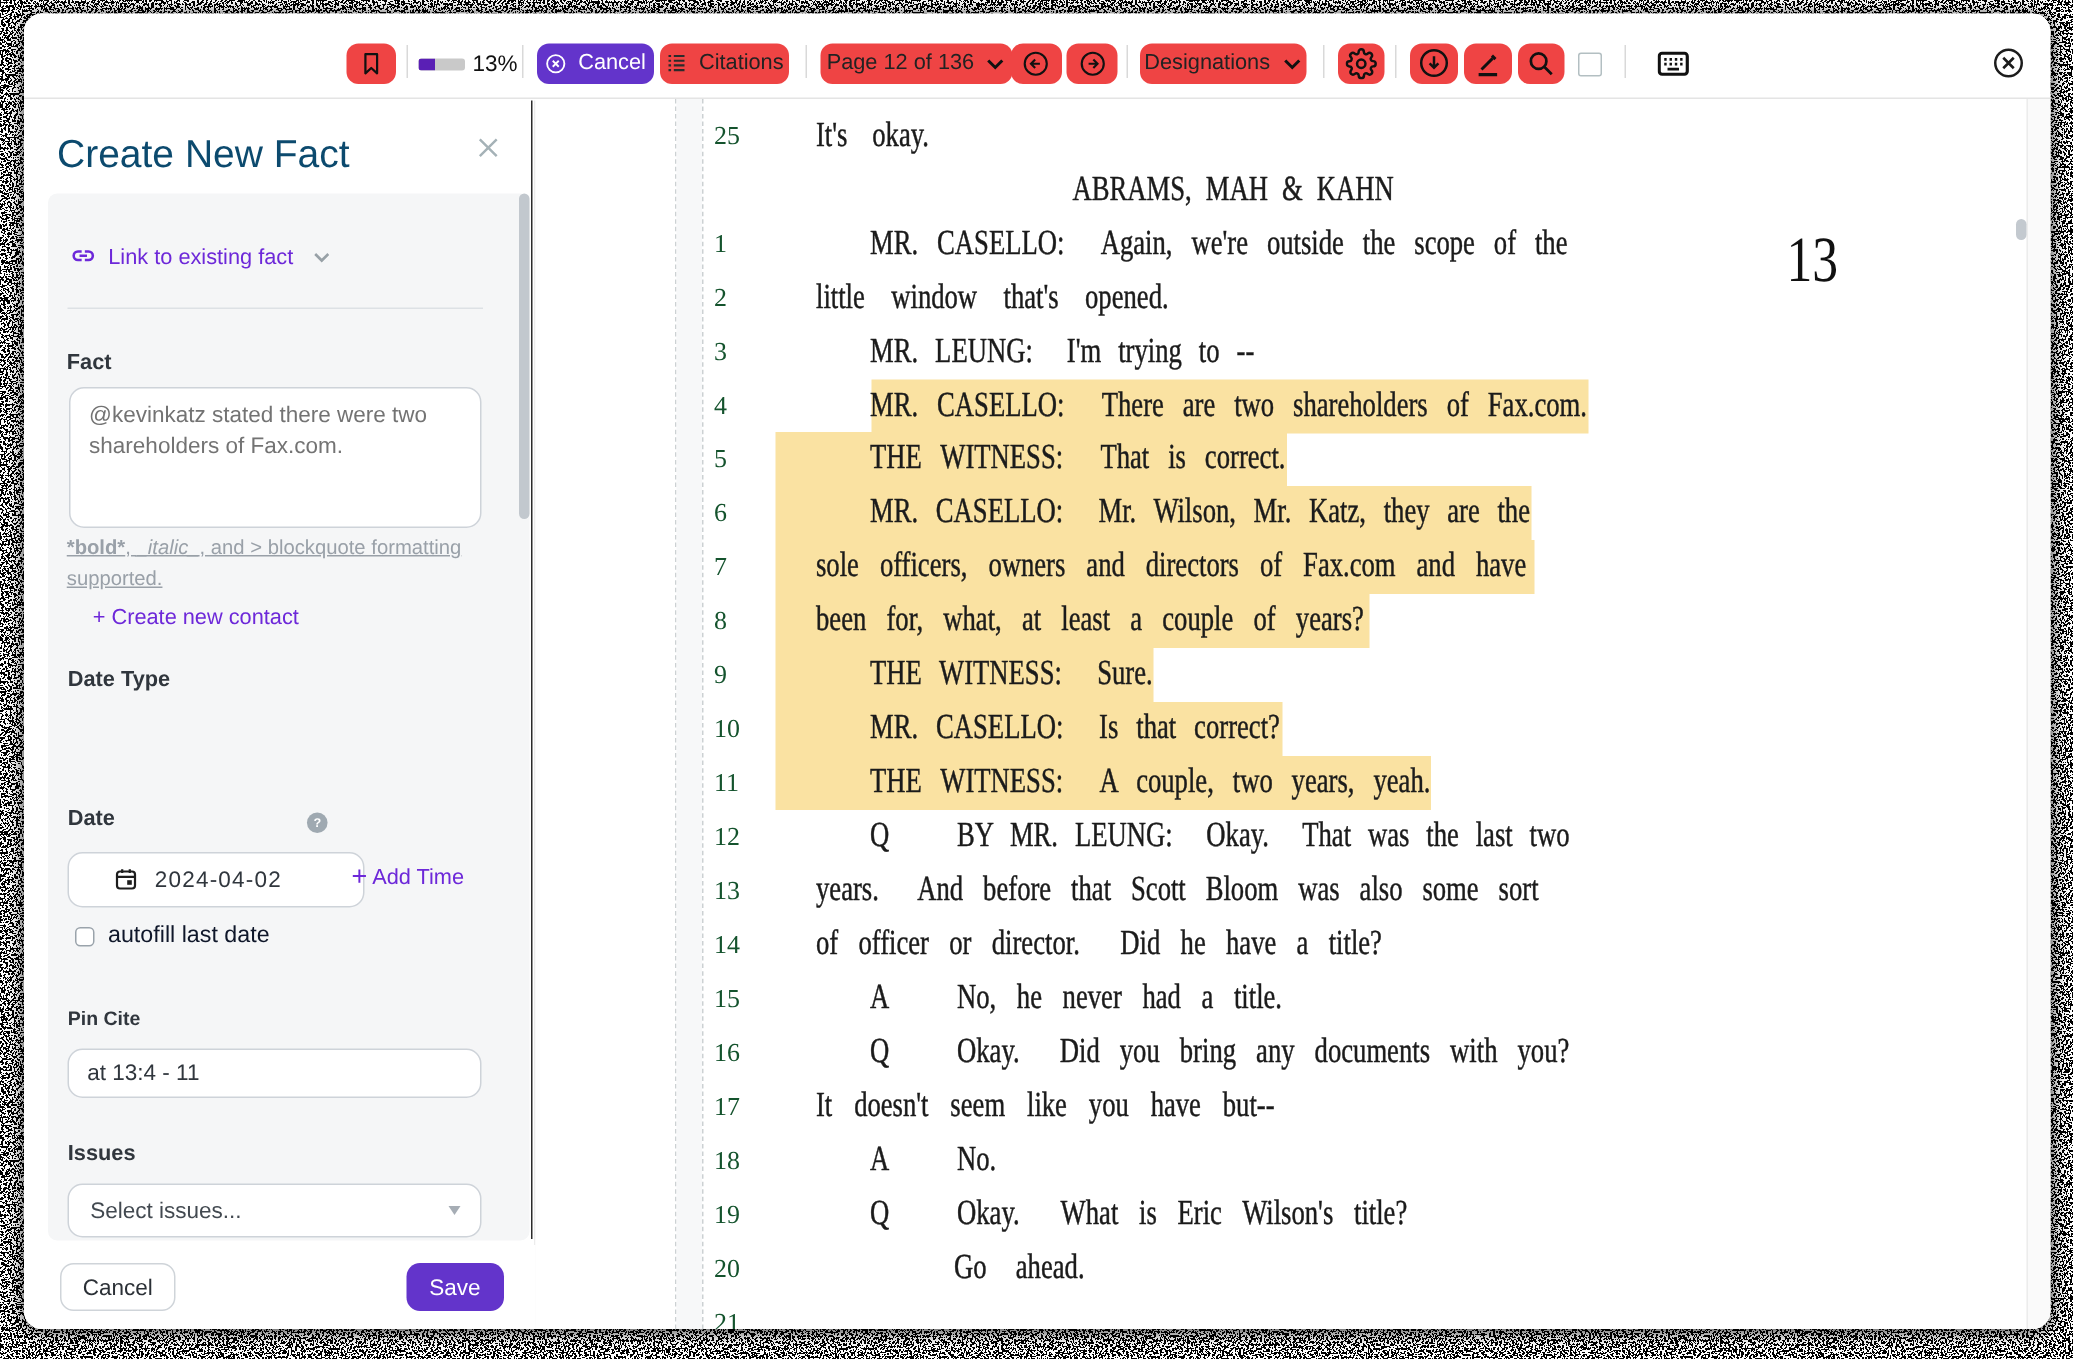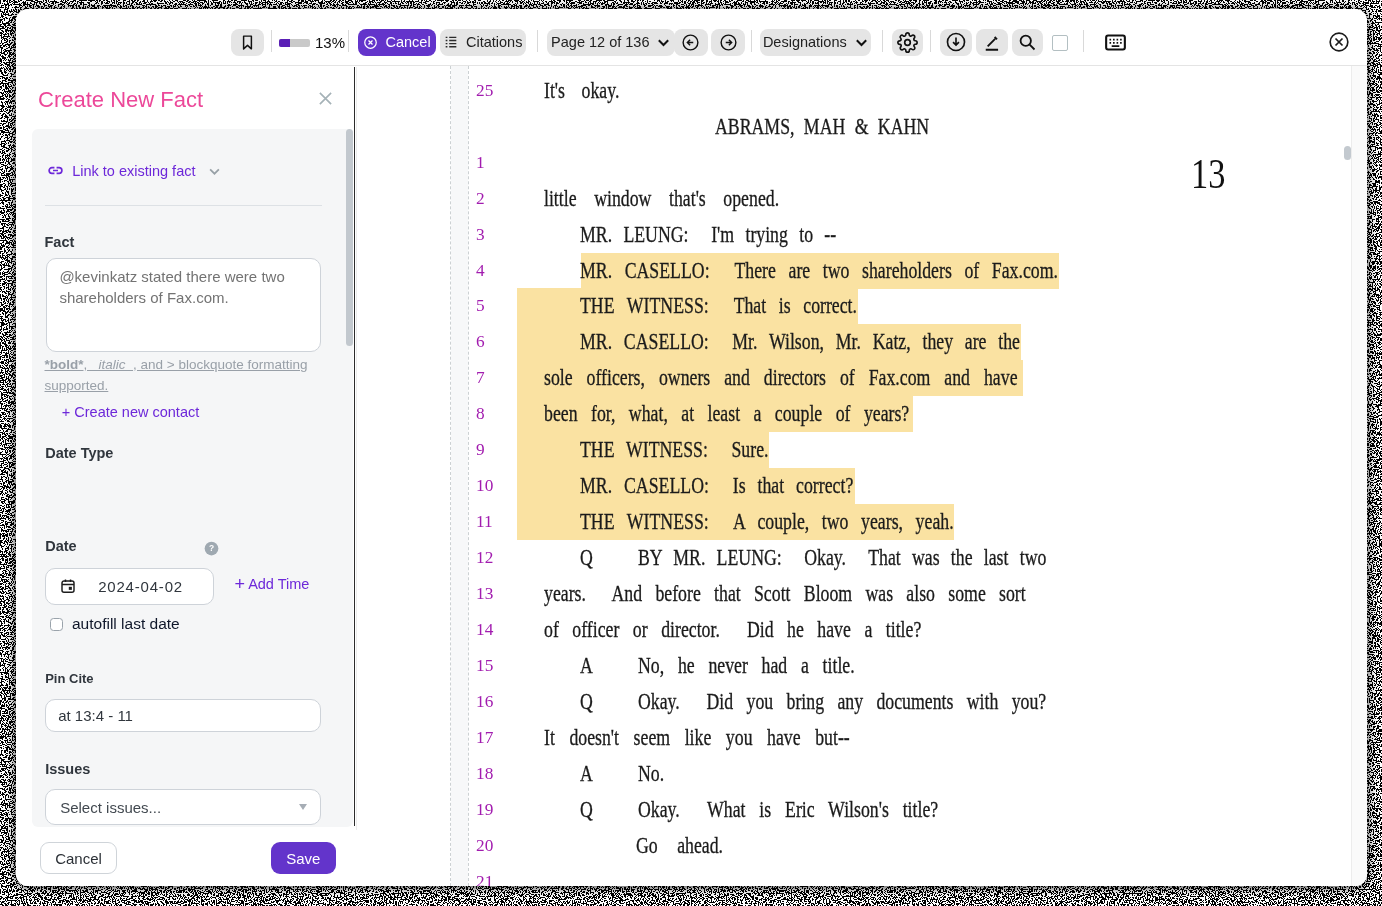--- a/index.html
+++ b/index.html
@@ -1,35 +1,35 @@
 <!DOCTYPE html>
 <html><head><meta charset="utf-8"><style>
 *{margin:0;padding:0;box-sizing:border-box}
 html,body{width:1382px;height:906px;overflow:hidden;background:#000;
  font-family:"Liberation Sans",sans-serif;-webkit-font-smoothing:antialiased}
 #noise{position:absolute;left:0;top:0}
 #win{position:absolute;left:16px;top:9px;opacity:0.999;width:1350.6px;height:877px;background:#fff;
  border-radius:12px;overflow:hidden;box-shadow:0 1px 11px 0px rgba(0,0,0,.88)}
 .dv{position:absolute;top:21.2px;height:22px;width:1px;background:#d9d9d9}
-.btn{position:absolute;top:19.7px;height:27.5px;border-radius:8px;background:#e5e5e5;
+.btn{position:absolute;top:19.7px;height:27.5px;border-radius:8px;background:#ef4444;
  display:flex;align-items:center;justify-content:center;gap:7px;
  font-size:14.5px;font-weight:500;color:#222}
 .ib{position:absolute;top:19.7px;height:27.5px;display:flex;align-items:center;justify-content:center}
 
 #sbar{position:absolute;left:0;top:0;width:341px;height:877px}
 #card{position:absolute;left:16px;top:119.6px;width:321px;height:698px;background:#f5f6f7;border-radius:6px}
 .lbl{position:absolute;font-size:14.5px;font-weight:700;color:#30363d}
 .inp{position:absolute;background:#fff;border:1px solid #ced3d9;border-radius:10px;color:#3f464e;font-size:15px;display:flex;align-items:center}
 .pur{color:#6d28d9}
 
 .tl{position:absolute;white-space:pre;font-family:"Liberation Serif",serif;
  font-size:23.5px;line-height:35.95px;color:#1b1b1b;-webkit-text-stroke:0.32px #1b1b1b}
 .tl span{display:inline-block;transform:scaleX(0.756);transform-origin:0 50%;word-spacing:10.8px}
 .ln{position:absolute;white-space:pre;font-family:"Liberation Serif",serif;
- font-size:17.3px;line-height:35.95px;color:#a21caf}
+ font-size:17.3px;line-height:35.95px;color:#14532d}
 .hl{position:absolute;background:#fae2a2}
 </style></head><body>
 <svg id="noise" width="1382" height="906">
 <filter id="nz" x="0" y="0" width="100%" height="100%" color-interpolation-filters="sRGB">
 <feTurbulence type="fractalNoise" baseFrequency="0.72" numOctaves="2" seed="11" stitchTiles="stitch"></feTurbulence>
 <feColorMatrix type="matrix" values="0 0 0 1 0  0 0 0 1 0  0 0 0 1 0  0 0 0 0 1"></feColorMatrix>
 <feComponentTransfer>
         <feFuncR type="discrete" tableValues="0 1"></feFuncR>
         <feFuncG type="discrete" tableValues="0 1"></feFuncG>
         <feFuncB type="discrete" tableValues="0 1"></feFuncB>
@@ -122,21 +122,21 @@
       </svg>
 </div>
 <div class="ib" style="left:1306px;width:34px">
  <svg width="20" height="20" viewBox="0 0 24 24" fill="none" stroke="#1c1c1c" stroke-width="2">
         <circle cx="12" cy="12" r="10.6"></circle>
         <path d="M7.8 7.8l8.4 8.4M16.2 7.8l-8.4 8.4" stroke-width="2.1"></path>
       </svg>
 </div>
 
 <div id="sbar">
- <div style="position:absolute;left:22px;top:78px;font-size:22px;color:#ec4899">Create New Fact</div>
+ <div style="position:absolute;left:22px;top:78px;font-size:26px;color:#0c4a6e">Create New Fact</div>
  <div style="position:absolute;left:302px;top:82px">
   <svg width="15" height="15" viewBox="0 0 24 24" fill="none" stroke="#a5b2b7" stroke-width="2.6">
           <path d="M3 3l18 18M21 3L3 21"></path>
         </svg>
  </div>
  <div id="card"></div>
 
  <div style="position:absolute;left:30.7px;top:152.5px" class="pur">
   <svg width="17" height="17" viewBox="0 0 24 24" fill="none" stroke="#6d28d9" stroke-width="2.4" style="vertical-align:-3px">
           <path d="M10.5 8H7a4 4 0 0 0 0 8h3.5M13.5 8H17a4 4 0 0 1 0 8h-3.5M8.5 12h7"></path>
@@ -153,21 +153,21 @@
  <div class="pur" style="position:absolute;left:45.8px;top:395px;font-size:14.5px;font-weight:500">+ Create new contact</div>
 
  <div class="lbl" style="left:29.2px;top:435.5px">Date Type</div>
  <div class="lbl" style="left:29.2px;top:529px">Date</div>
  <div style="position:absolute;left:188px;top:531.5px">
   <svg width="15" height="15" viewBox="0 0 24 24">
           <circle cx="12" cy="12" r="11" fill="#9fa9b1"></circle>
           <text x="12" y="16.6" font-size="13.5" font-weight="700" fill="#fff" text-anchor="middle" font-family="Liberation Sans">?</text>
         </svg>
  </div>
- <div class="inp" style="left:29.2px;top:558.5px;width:169px;height:37px;padding:0 14px;gap:22px">
+ <div class="inp" style="left:29.2px;top:558.5px;width:198px;height:37px;padding:0 30px;gap:11px">
   <svg width="16" height="16" viewBox="0 0 24 24" fill="none" stroke="#1d1d1d" stroke-width="2.2">
           <rect x="3" y="4.5" width="18" height="17" rx="3"></rect>
           <path d="M8.2 2.2V6M15.8 2.2V6M3 9.8h18"></path>
           <rect x="13.2" y="13.2" width="4.6" height="4.6" fill="#1d1d1d" stroke="none"></rect>
         </svg>
   <span style="color:#30363d;letter-spacing:0.8px">2024-04-02</span>
  </div>
  <div class="pur" style="position:absolute;left:218.4px;top:564.5px;font-size:14.5px;font-weight:500"><span style="font-size:18px;font-weight:400;vertical-align:-1px">+</span> Add Time</div>
  <div style="position:absolute;left:33.5px;top:608.5px;width:13.5px;height:13.5px;border:1.6px solid #9aa3ab;border-radius:3.5px;background:#fff"></div>
  <div style="position:absolute;left:56px;top:605.5px;font-size:15.5px;color:#0f172a">autofill last date</div>
@@ -195,20 +195,21 @@
 <div class="hl" style="left:565px;top:243.5px;width:478px;height:36.0px"></div>
 <div class="hl" style="left:501px;top:279.4px;width:341px;height:36.0px"></div>
 <div class="hl" style="left:501px;top:315.4px;width:504px;height:36.0px"></div>
 <div class="hl" style="left:501px;top:351.3px;width:506px;height:36.0px"></div>
 <div class="hl" style="left:501px;top:387.3px;width:396px;height:36.0px"></div>
 <div class="hl" style="left:501px;top:423.2px;width:252px;height:36.0px"></div>
 <div class="hl" style="left:501px;top:459.2px;width:338px;height:36.0px"></div>
 <div class="hl" style="left:501px;top:495.1px;width:437px;height:36.0px"></div>
 <div class="tl" style="left:528.0px;top:63.7px"><span style="word-spacing:16px">It's okay.</span></div>
 <div class="tl" style="left:699.0px;top:99.7px"><span style="word-spacing:6.5px">ABRAMS, MAH &amp; KAHN</span></div>
+<div class="tl" style="left:564.0px;top:135.6px"><span>MR. CASELLO:  Again, we're outside the scope of the</span></div>
 <div class="tl" style="left:528.0px;top:171.6px"><span style="word-spacing:17.4px">little window that's opened.</span></div>
 <div class="tl" style="left:564.0px;top:207.5px"><span style="word-spacing:9.1px">MR. LEUNG:  I'm trying to --</span></div>
 <div class="tl" style="left:564.0px;top:243.5px"><span>MR. CASELLO:  There are two shareholders of Fax.com.</span></div>
 <div class="tl" style="left:564.0px;top:279.4px"><span>THE WITNESS:  That is correct.</span></div>
 <div class="tl" style="left:564.0px;top:315.4px"><span style="word-spacing:9.7px">MR. CASELLO:  Mr. Wilson, Mr. Katz, they are the</span></div>
 <div class="tl" style="left:528.0px;top:351.3px"><span style="word-spacing:12.6px">sole officers, owners and directors of Fax.com and have</span></div>
 <div class="tl" style="left:528.0px;top:387.3px"><span style="word-spacing:11.9px">been for, what, at least a couple of years?</span></div>
 <div class="tl" style="left:564.0px;top:423.2px"><span style="word-spacing:9.7px">THE WITNESS:  Sure.</span></div>
 <div class="tl" style="left:564.0px;top:459.2px"><span style="word-spacing:9.9px">MR. CASELLO:  Is that correct?</span></div>
 <div class="tl" style="left:564.0px;top:495.1px"><span>THE WITNESS:  A couple, two years, yeah.</span></div>

